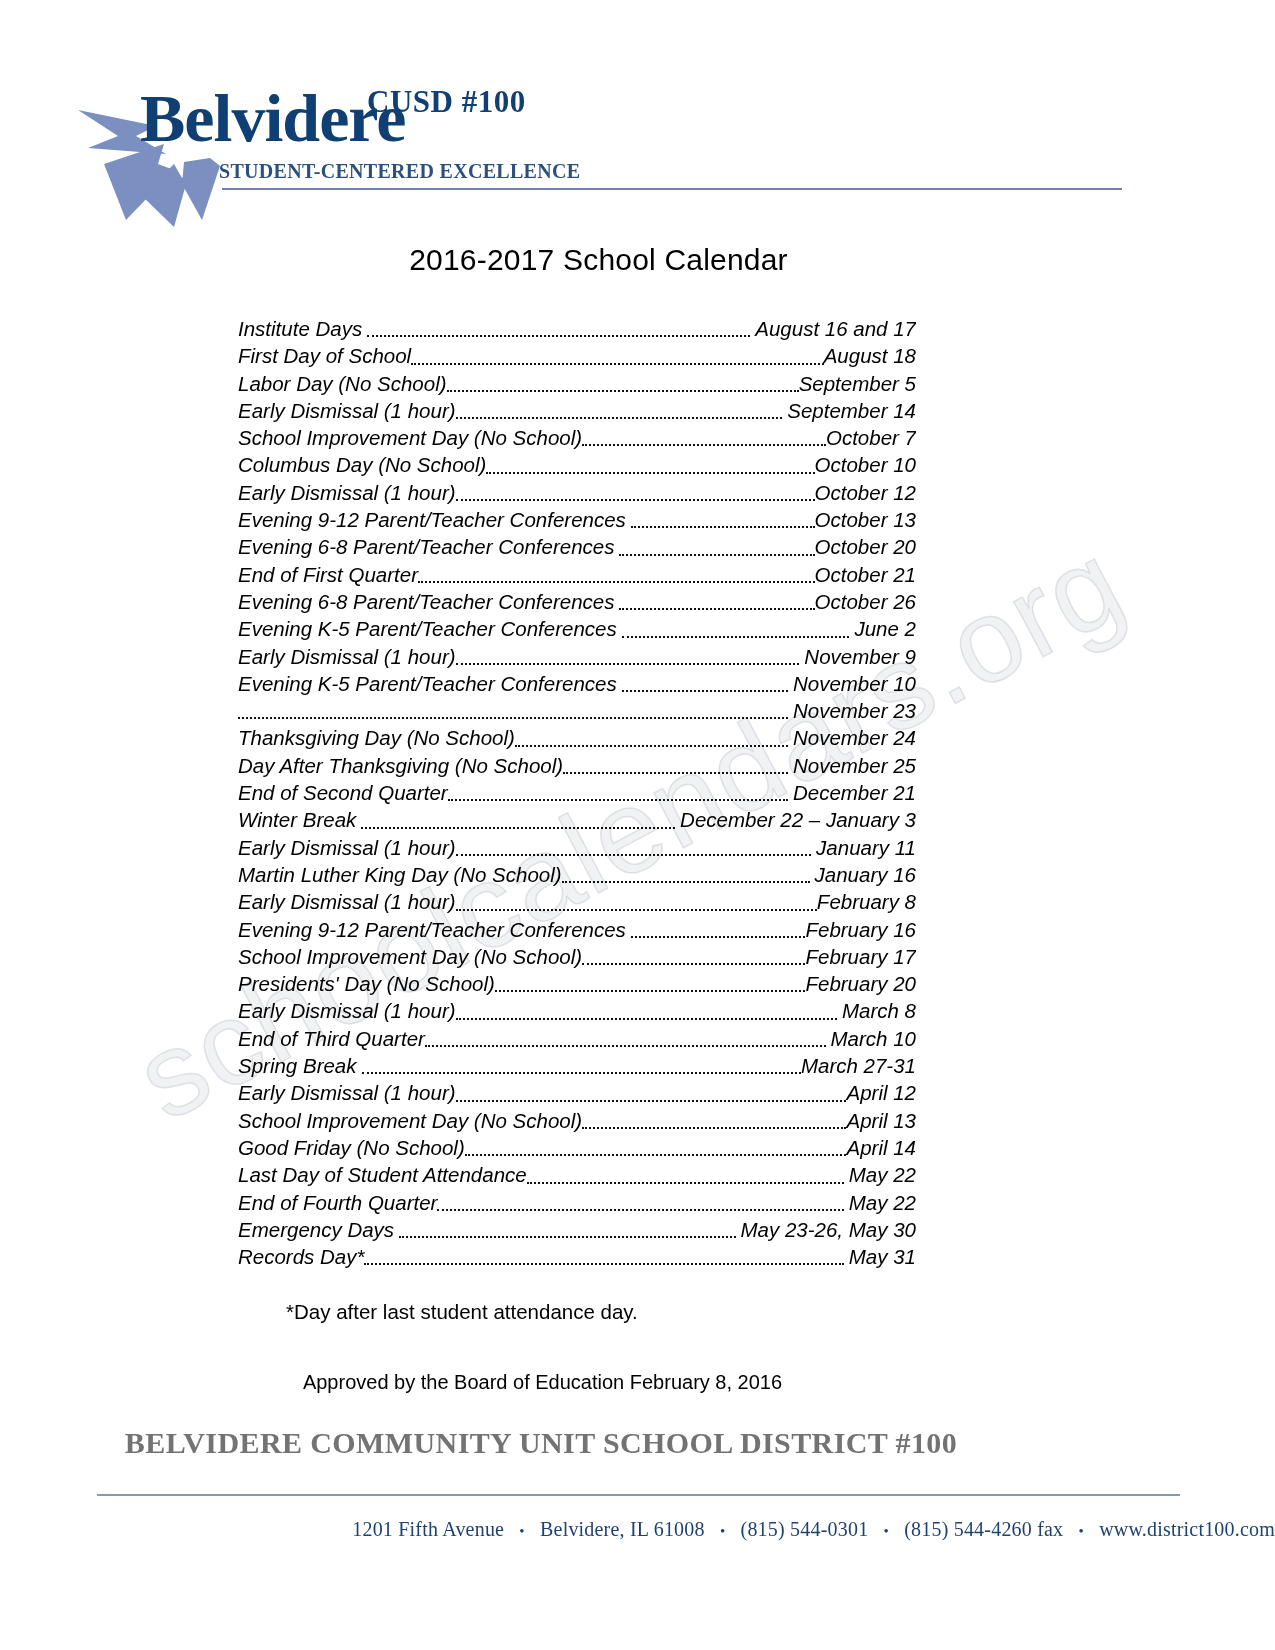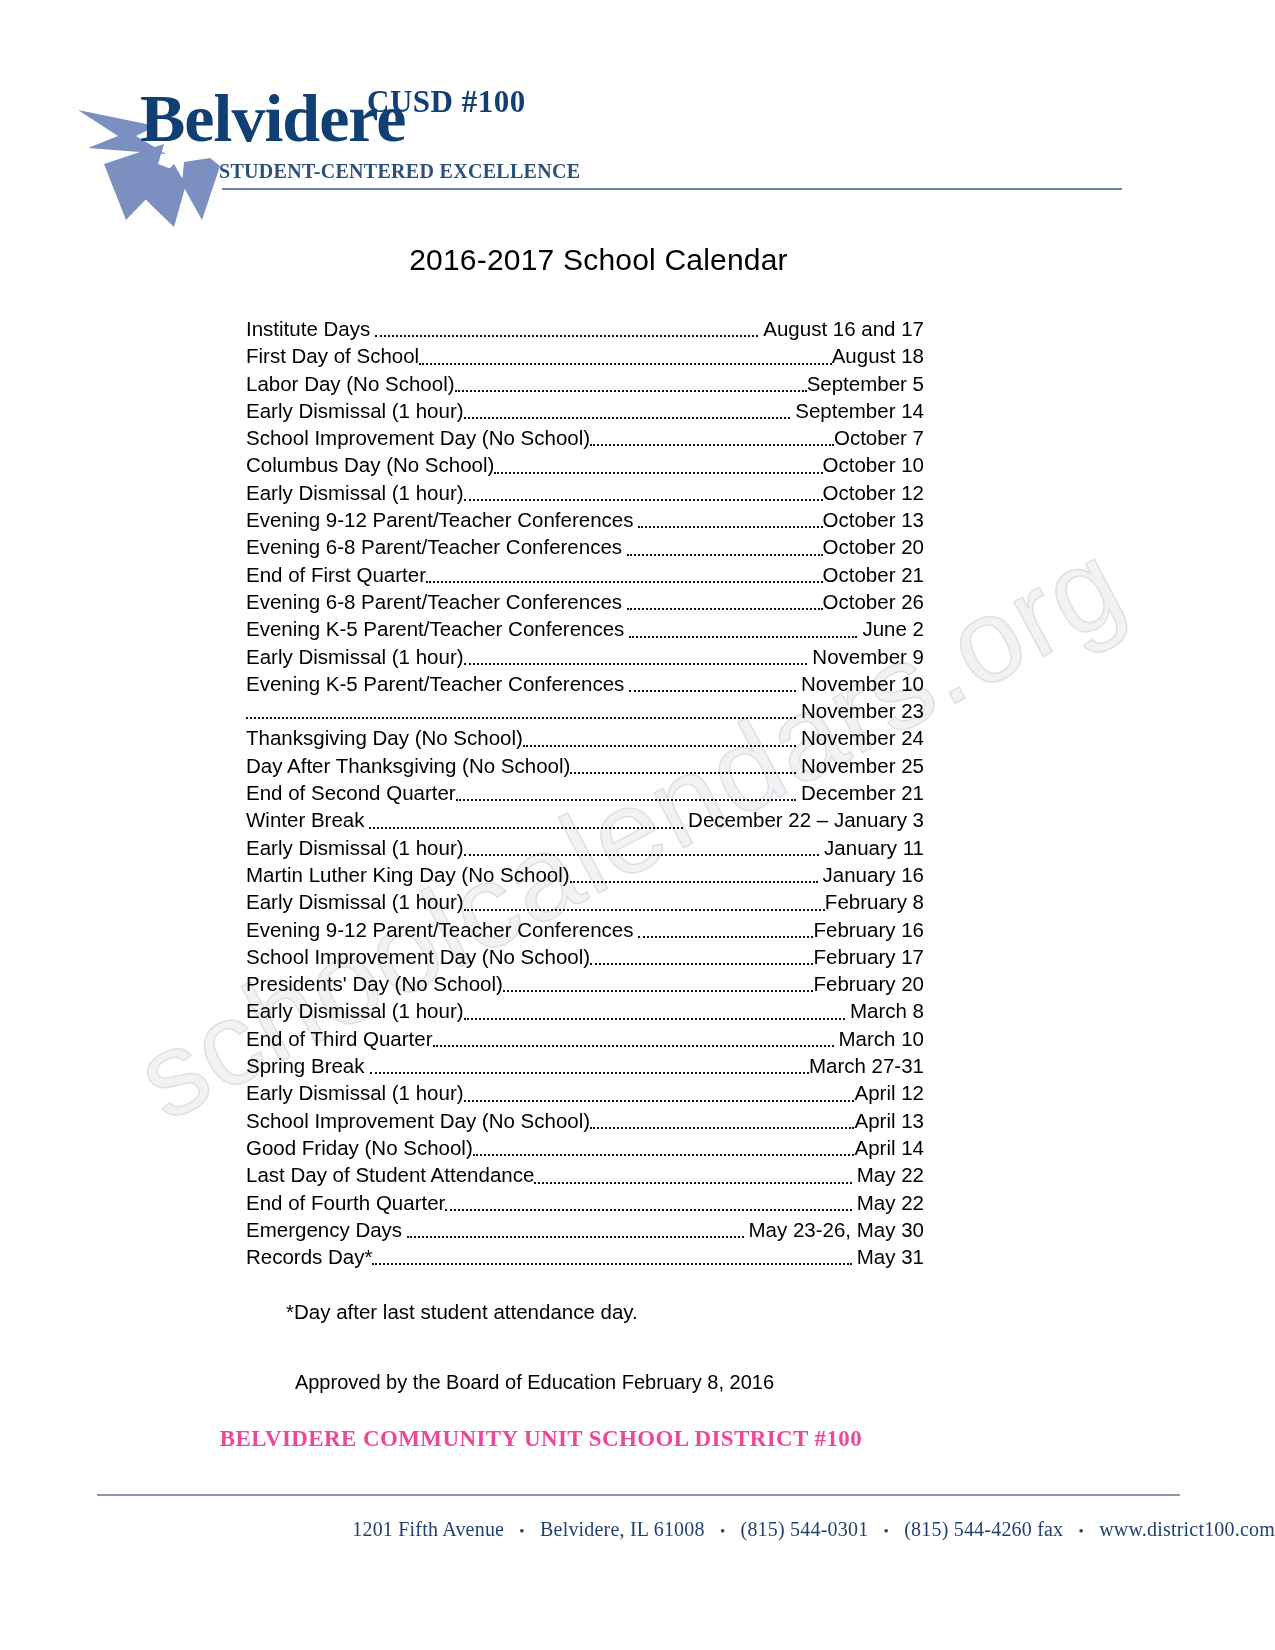--- a/index.html
+++ b/index.html
@@ -105,24 +105,25 @@
     width: 1197px;
     text-align: center;
     font-size: 30px;
     letter-spacing: 0.2px;
     z-index: 2;
   }
 
   
   .cal-list {
     position: absolute;
-    left: 246px;
+    left: 238px;
     top: 315px;
     width: 678px;
     z-index: 2;
+    font-style: italic;
   }
   .cal-row {
     display: flex;
     align-items: flex-end;
     font-size: 20.5px;
     line-height: 27.3px;
     height: 27.3px;
     white-space: nowrap;
     overflow: hidden;
   }
@@ -148,37 +149,37 @@
   .footnote {
     position: absolute;
     left: 246px;
     top: 1300px;
     font-size: 20.5px;
     z-index: 2;
     margin-left: 40px;
   }
   .approval {
     position: absolute;
-    left: 0;
+    left: 8px;
     top: 1371px;
     width: 1069px;
     text-align: center;
     font-size: 20px;
     z-index: 2;
   }
   .district-name {
     position: absolute;
     left: 0;
     top: 1426px;
     width: 1082px;
     text-align: center;
     font-family: "Liberation Serif", serif;
-    font-size: 23px;
+    font-size: 30px;
     font-weight: 700;
-    color: #ec4899;
+    color: #737373;
     letter-spacing: 0.4px;
     z-index: 2;
   }
   .footer-rule {
     position: absolute;
     left: 97px;
     top: 1494px;
     width: 1083px;
     height: 2px;
     background: #8c97ab;

